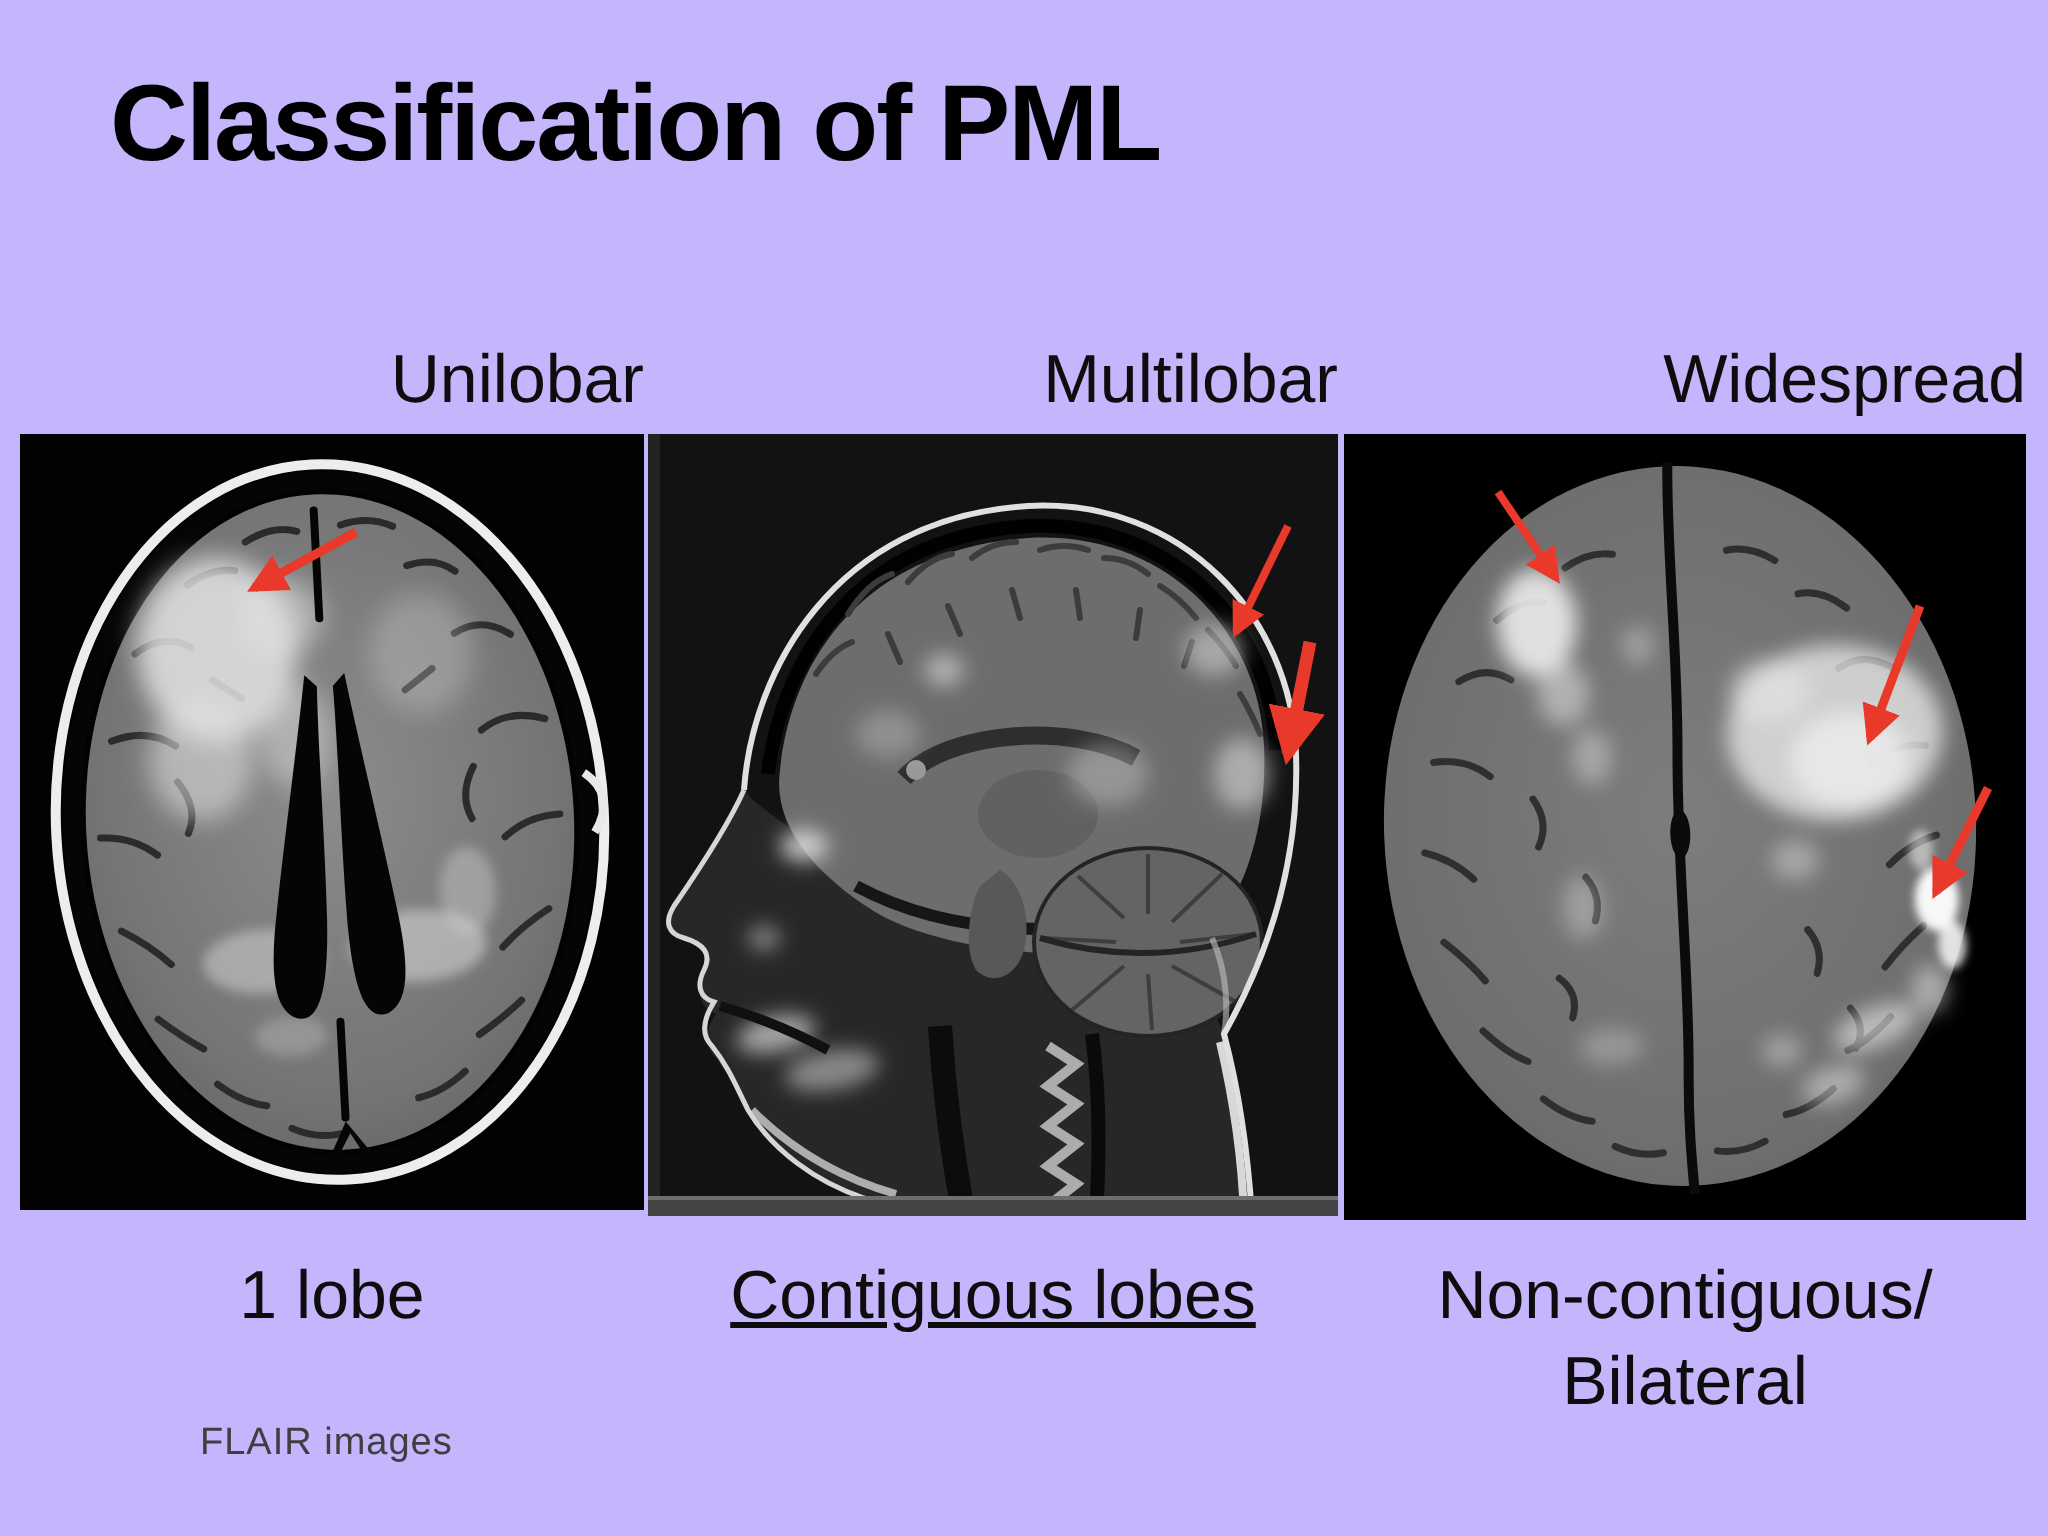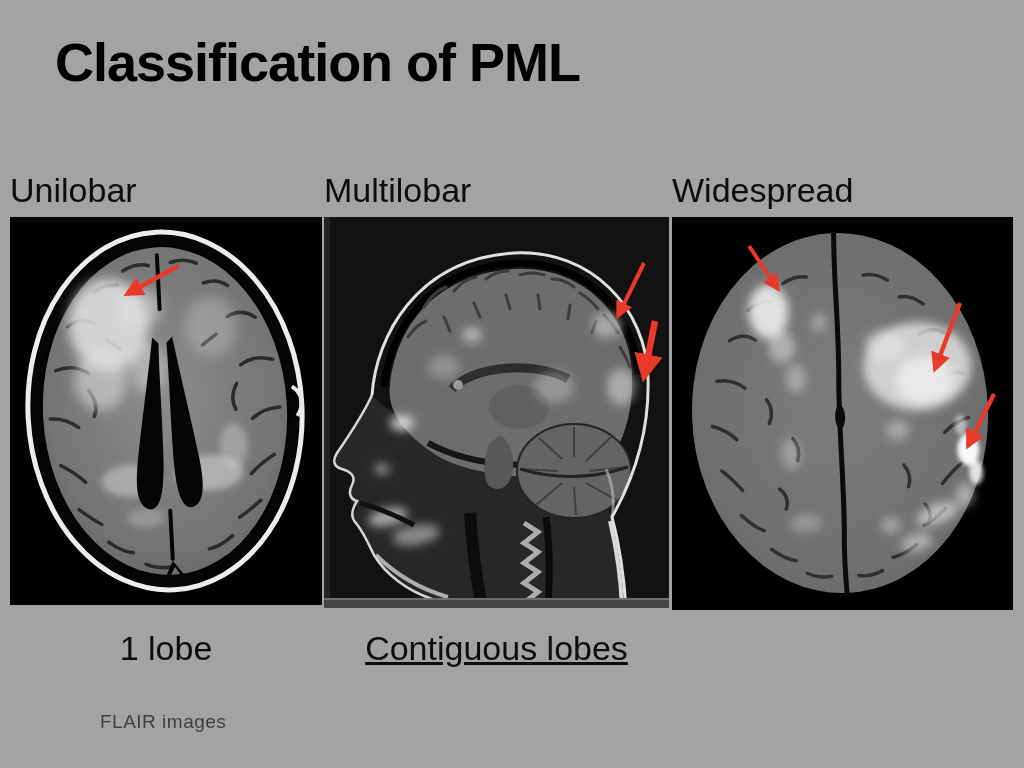--- a/index.html
+++ b/index.html
@@ -1,26 +1,26 @@
 <!DOCTYPE html>
 <html><head>
 <meta charset="utf-8">
 <style>
   html,body { margin:0; padding:0; background:#ffffff; }
   .slide {
-    position:relative; width:1024px; height:768px; background:#a3a3a3;
+    position:relative; width:1024px; height:768px; background:#c4b5fd;
     overflow:hidden; font-family:"Liberation Sans", sans-serif; color:#000;
   }
   .title {
     position:absolute; left:55px; top:34px; font-size:54px; font-weight:600;
     letter-spacing:-1px; line-height:1.05; color:#000; white-space:nowrap;
   }
   .col-label {
     position:absolute; top:169px; font-size:34px; line-height:42px;
-    text-align:left; color:#0d0d0d; white-space:nowrap;
+    text-align:right; color:#0d0d0d; white-space:nowrap;
   }
   .panel { position:absolute; top:217px; display:block; }
   .caption {
     position:absolute; top:627px; font-size:34px; line-height:43px;
     text-align:center; color:#0d0d0d;
   }
   .footer-note {
     position:absolute; left:57px; top:711px; font-size:19px;
     letter-spacing:0.5px; color:#3f3f3f;margin-left:43px;
   }
@@ -268,16 +268,20 @@
     <line x1="288" y1="86" x2="263" y2="152" stroke-width="4.5" marker-end="url(#ah3)" stroke="#e8392b"></line>
     <line x1="322" y1="177" x2="296" y2="229" stroke-width="4.5" marker-end="url(#ah3)" stroke="#e8392b"></line>
   </svg>
 
   <div class="caption" style="left:10px;width:312px;text-align:center;">
     <span>1 lobe</span>
   </div>
   <div class="caption" style="left:324px;width:345px;text-decoration:underline;">
     <span>Contiguous lobes</span>
   </div>
+  <div class="caption" style="left:672px;width:341px;">
+    <div>Non-contiguous/</div>
+    <div>Bilateral</div>
+  </div>
 
   <div class="footer-note">FLAIR images</div>
 
 </div>
 
 </body></html>

